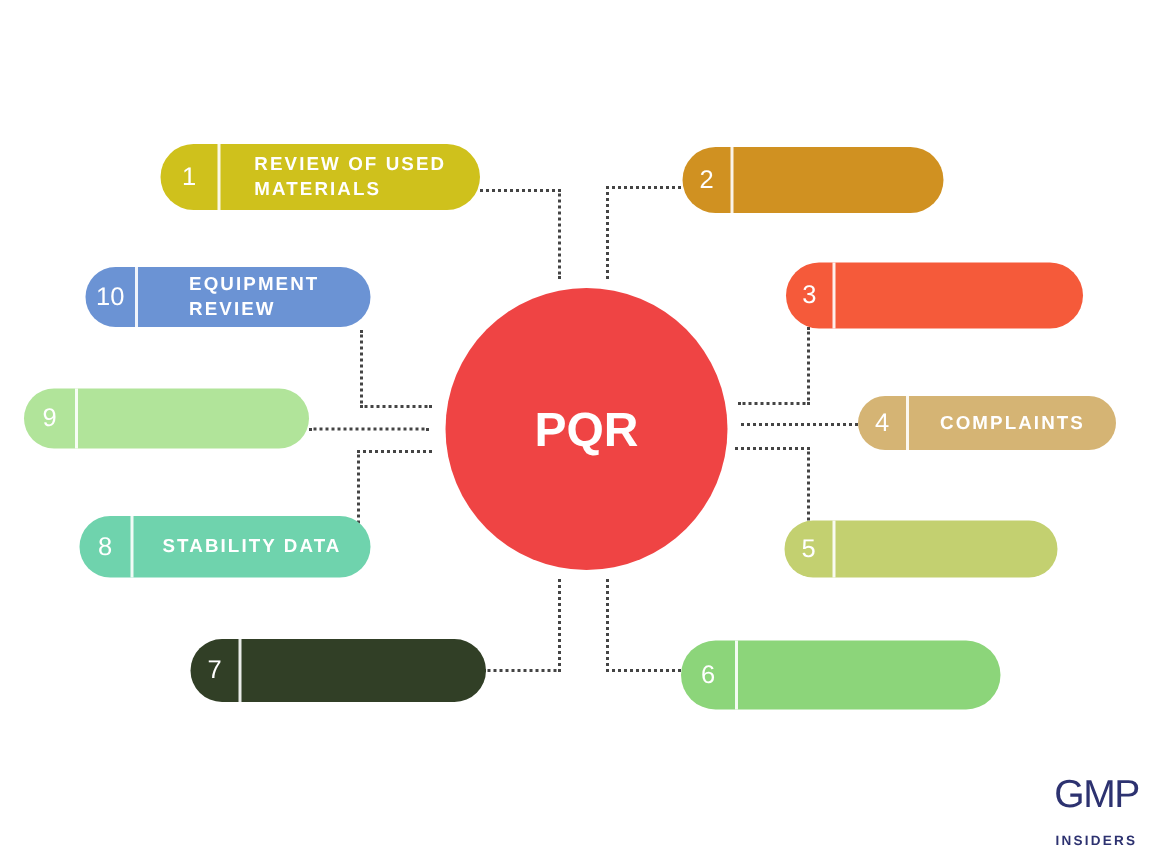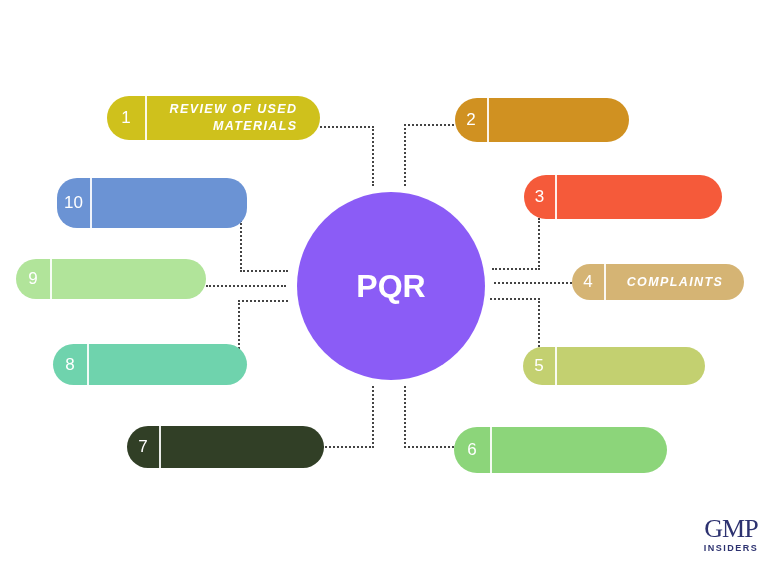--- a/index.html
+++ b/index.html
@@ -1,25 +1,25 @@
 <!DOCTYPE html>
 <html><head>
 <meta charset="utf-8">
 <style>
   html, body { margin:0; padding:0; }
   body { width:768px; height:576px; background:#ffffff; position:relative; overflow:hidden;
          font-family:"Liberation Sans", sans-serif; }
   .pill { position:absolute; height:44px; border-radius:22px; display:flex; align-items:stretch; color:#ffffff; box-sizing:border-box; }
   .pill .num { display:flex; align-items:center; justify-content:center; font-size:17px; font-weight:normal; border-right:2px solid rgba(255,255,255,0.9); }
-  .pill .lbl { flex:1; display:flex; align-items:center; justify-content:center; text-align:right; font-size:12.5px; font-weight:bold; letter-spacing:1.4px; line-height:17px; padding:0 8px; white-space:pre-line;font-style:italic; }
-  .hub { position:absolute; left:297px; top:192px; width:188px; height:188px; border-radius:50%; background:#8b5cf6; display:flex; align-items:center; justify-content:center; color:#fff; font-size:32px; font-weight:bold; }
+  .pill .lbl { flex:1; display:flex; align-items:center; justify-content:center; text-align:left; font-size:12.5px; font-weight:bold; letter-spacing:1.4px; line-height:17px; padding:0 8px; white-space:pre-line; }
+  .hub { position:absolute; left:297px; top:192px; width:188px; height:188px; border-radius:50%; background:#ef4444; display:flex; align-items:center; justify-content:center; color:#fff; font-size:32px; font-weight:bold; }
   .conn { position:absolute; border-color:#444; border-style:dotted; border-width:0; }
   .logo { position:absolute; left:696px; top:515px; width:70px; height:52px; text-align:center; color:#2d3270; }
-  .logo .mark { font-family:Liberation Serif, serif; font-size:26px; line-height:28px; letter-spacing:-1px; }
-  .logo .sub { font-size:9px; font-weight:bold; letter-spacing:1.5px; }
+  .logo .mark { font-family:Liberation Sans, sans-serif; font-size:26px; line-height:28px; letter-spacing:-1px; }
+  .logo .sub { font-size:9px; font-weight:bold; letter-spacing:1.5px;margin-top:12px; }
 </style>
 </head>
 <body>
 
 <div class="conn" style="left:320px;top:126px;width:52px;height:58px;border-top-width:2px;border-right-width:2px;"></div>
 <div class="conn" style="left:404px;top:124px;width:52px;height:60px;border-top-width:2px;border-left-width:2px;"></div>
 <div class="conn" style="left:492px;top:218px;width:46px;height:50px;border-bottom-width:2px;border-right-width:2px;"></div>
 <div class="conn" style="left:494px;top:282px;width:78px;height:0;border-top-width:2px;"></div>
 <div class="conn" style="left:490px;top:298px;width:48px;height:50px;border-top-width:2px;border-right-width:2px;"></div>
 <div class="conn" style="left:404px;top:386px;width:52px;height:60px;border-bottom-width:2px;border-left-width:2px;"></div>
@@ -51,24 +51,27 @@
   <div class="num" style="width:32px;">5</div>
 </div>
 <div class="pill" style="left:454px;top:427px;width:213px;height:46px;border-radius:23px;background:#8cd57a;">
   <div class="num" style="width:36px;">6</div>
 </div>
 <div class="pill" style="left:127px;top:426px;width:197px;height:42px;border-radius:21px;background:#313f26;">
   <div class="num" style="width:32px;">7</div>
 </div>
 <div class="pill" style="left:53px;top:344px;width:194px;height:41px;border-radius:21px;background:#6fd3ad;">
   <div class="num" style="width:34px;">8</div>
+  <div class="lbl">STABILITY DATA</div>
 </div>
 <div class="pill" style="left:16px;top:259px;width:190px;height:40px;border-radius:20px;background:#b1e49a;">
   <div class="num" style="width:34px;">9</div>
 </div>
-<div class="pill" style="left:57px;top:178px;width:190px;height:50px;border-radius:20px;background:#6b93d4;">
+<div class="pill" style="left:57px;top:178px;width:190px;height:40px;border-radius:20px;background:#6b93d4;">
   <div class="num" style="width:33px;">10</div>
+  <div class="lbl">EQUIPMENT
+REVIEW</div>
 </div>
 
 <div class="logo">
   <div class="mark">GMP</div>
   <div class="sub">INSIDERS</div>
 </div>
 
 </body></html>

